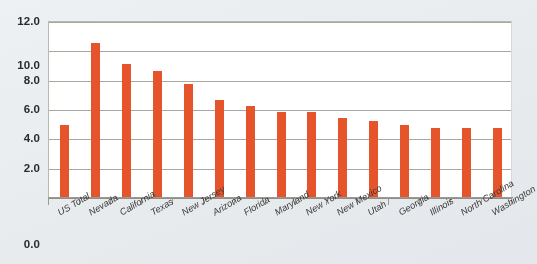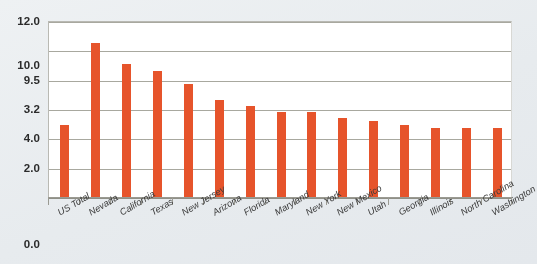--- a/index.html
+++ b/index.html
@@ -123,22 +123,22 @@
   }
 </style>
 </head>
 <body>
 
 <div id="chart-figure">
 
   <div id="y-axis-labels">
       <div class="y-tick-label" style="top: 21px;">12.0</div>
       <div class="y-tick-label" style="top: 65px;">10.0</div>
-      <div class="y-tick-label" style="top: 79.6667px;">9.5</div>
-      <div class="y-tick-label" style="top: 109px;">3.2</div>
+      <div class="y-tick-label" style="top: 79.6667px;">8.0</div>
+      <div class="y-tick-label" style="top: 109px;">6.0</div>
       <div class="y-tick-label" style="top: 138.333px;">4.0</div>
       <div class="y-tick-label" style="top: 167.667px;">2.0</div>
       <div class="y-tick-label" style="top: 197px; margin-top: 47px;">0.0</div>
     </div>
 
   <div id="plot-area">
     <div id="gridlines">
         <div class="gridline" style="top: 0px;"></div>
         <div class="gridline" style="top: 29.3333px;"></div>
         <div class="gridline" style="top: 58.6667px;"></div>

